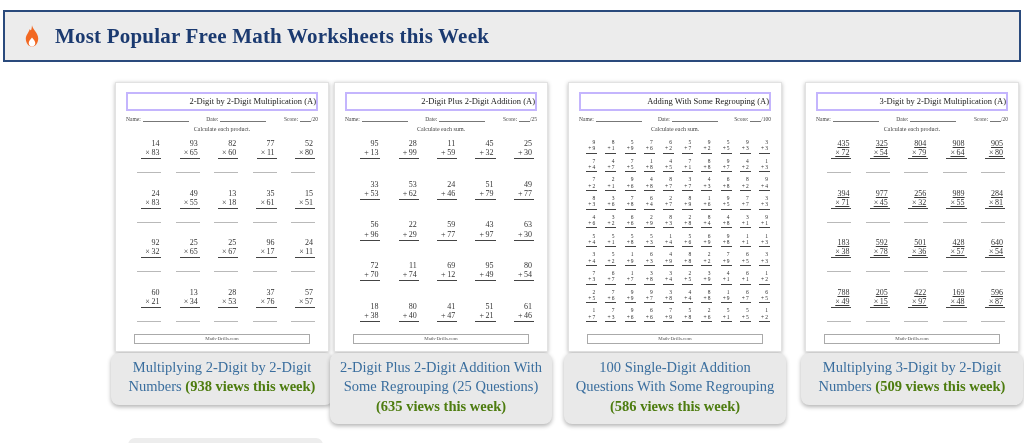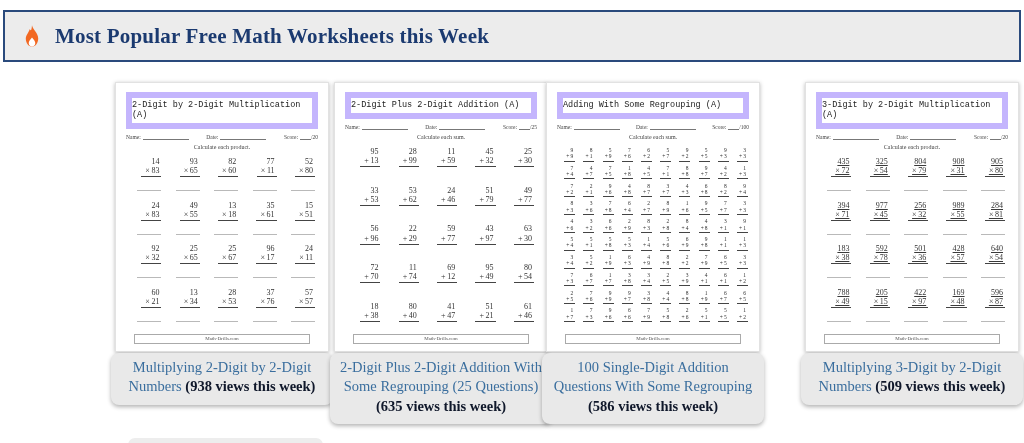--- a/index.html
+++ b/index.html
@@ -6,27 +6,27 @@
   html,body { width:1024px; height:443px; background:#fff; overflow:hidden;
               font-family:"Liberation Serif", serif; }
   
   .header { position:absolute; left:3px; top:10px; width:1018px; height:52px;
             background:#ececec; border:2px solid #2a4a7c;
             display:flex; align-items:center; }
   .flame { width:26px; height:32px; margin:0 10px 0 14px; flex:0 0 auto; }
   .header-title { font-size:21px; font-weight:bold; color:#1b3a70; letter-spacing:.2px; }
   
   .card { position:absolute; top:82px; width:222px; }
-  .card-0{ left:111px; } .card-1{ left:330px; } .card-2{ left:542px; } .card-3{ left:801px; }
+  .card-0{ left:111px; } .card-1{ left:330px; } .card-2{ left:564px; } .card-3{ left:801px; }
   .sheet { width:214px; height:270px; margin:0 auto; background:#fff;
            border:1px solid #e2e2e2; box-shadow:0 1px 4px rgba(0,0,0,.28);
            padding:9px 8px 7px 8px; display:flex; flex-direction:column;
            color:#3a3a3a; cursor:pointer; }
-  .ws-title { border:6px solid #c4b5fd; text-align:left; font-size:8.5px;
-              color:#222; padding:2px 0 3px; margin:0 2px 5px;font-family:Liberation Mono, monospace; }
+  .ws-title { border:2px solid #c4b5fd; text-align:right; font-size:8.5px;
+              color:#222; padding:2px 0 3px; margin:0 2px 5px; }
   .ws-meta { display:flex; justify-content:space-between; align-items:flex-end;
              font-size:5.5px; color:#444; padding:0 2px; margin-bottom:4px; }
   .uline { display:inline-block; border-bottom:1px solid #777; height:5px;
            margin-left:2px; vertical-align:bottom; }
   .w48 { width:46px; } .w12 { width:11px; }
   .ws-instruction { text-align:center; font-size:6px; color:#444; margin-bottom:5px; }
   .ws-grid { display:grid; flex:1 1 auto; align-content:space-between;
              padding:2px 2px 8px; }
   .prob { display:flex; flex-direction:column; align-items:flex-end; font-size:8px;
           line-height:1.15; color:#333; padding-right:3px; }
@@ -35,21 +35,21 @@
   .p-ans { width:24px; border-bottom:1px solid #b9b9b9; margin-top:13px; }
   .sheet-small .prob { font-size:5.5px; padding-right:1px; }
   .sheet-small .p-bot { padding-left:2px; }
   .ws-footer { border:1px solid #aaa; width:90%; margin:4px auto 0; flex:0 0 auto;
                text-align:center; font-size:5px; color:#555; padding:1px 0 2px; }
   
   .caption { margin-top:1px; background:#e9e9e9; border-radius:8px;
              box-shadow:0 2px 4px rgba(0,0,0,.3); padding:5px 7px 8px;
              text-align:center; font-size:14.5px; line-height:1.33; }
   .cap-link { color:#3a6e9e; cursor:pointer; }
-  .cap-views { color:#0f172a; font-weight:bold; cursor:pointer; }
+  .cap-views { color:#4d7c0f; font-weight:bold; cursor:pointer; }
   
   .next-peek { position:absolute; left:128px; top:438px; width:195px; height:8px;
                background:#ededed; border-radius:7px 7px 0 0; }
 </style>
 </head>
 <body>
 
 <div class="header">
   <svg class="flame" viewBox="0 0 23 20" aria-hidden="true">
     <path d="M11.5 0.5 C12.3 4.6 17 7.2 17 12.3 C17 16.7 14.2 19.5 11.5 19.5 C8.8 19.5 6 16.7 6 12.3 C6 9.3 8.6 7.1 9.6 3.8 C10.3 5.4 11.1 5.9 11.5 0.5 Z" fill="#f26822"></path>
@@ -735,21 +735,21 @@
           <div class="p-bot">× 54</div>
           <div class="p-ans"></div>
         </div>
         <div class="prob">
           <div class="p-top">804</div>
           <div class="p-bot">× 79</div>
           <div class="p-ans"></div>
         </div>
         <div class="prob">
           <div class="p-top">908</div>
-          <div class="p-bot">× 31</div>
+          <div class="p-bot">× 64</div>
           <div class="p-ans"></div>
         </div>
         <div class="prob">
           <div class="p-top">905</div>
           <div class="p-bot">× 80</div>
           <div class="p-ans"></div>
         </div>
         <div class="prob">
           <div class="p-top">394</div>
           <div class="p-bot">× 71</div>

